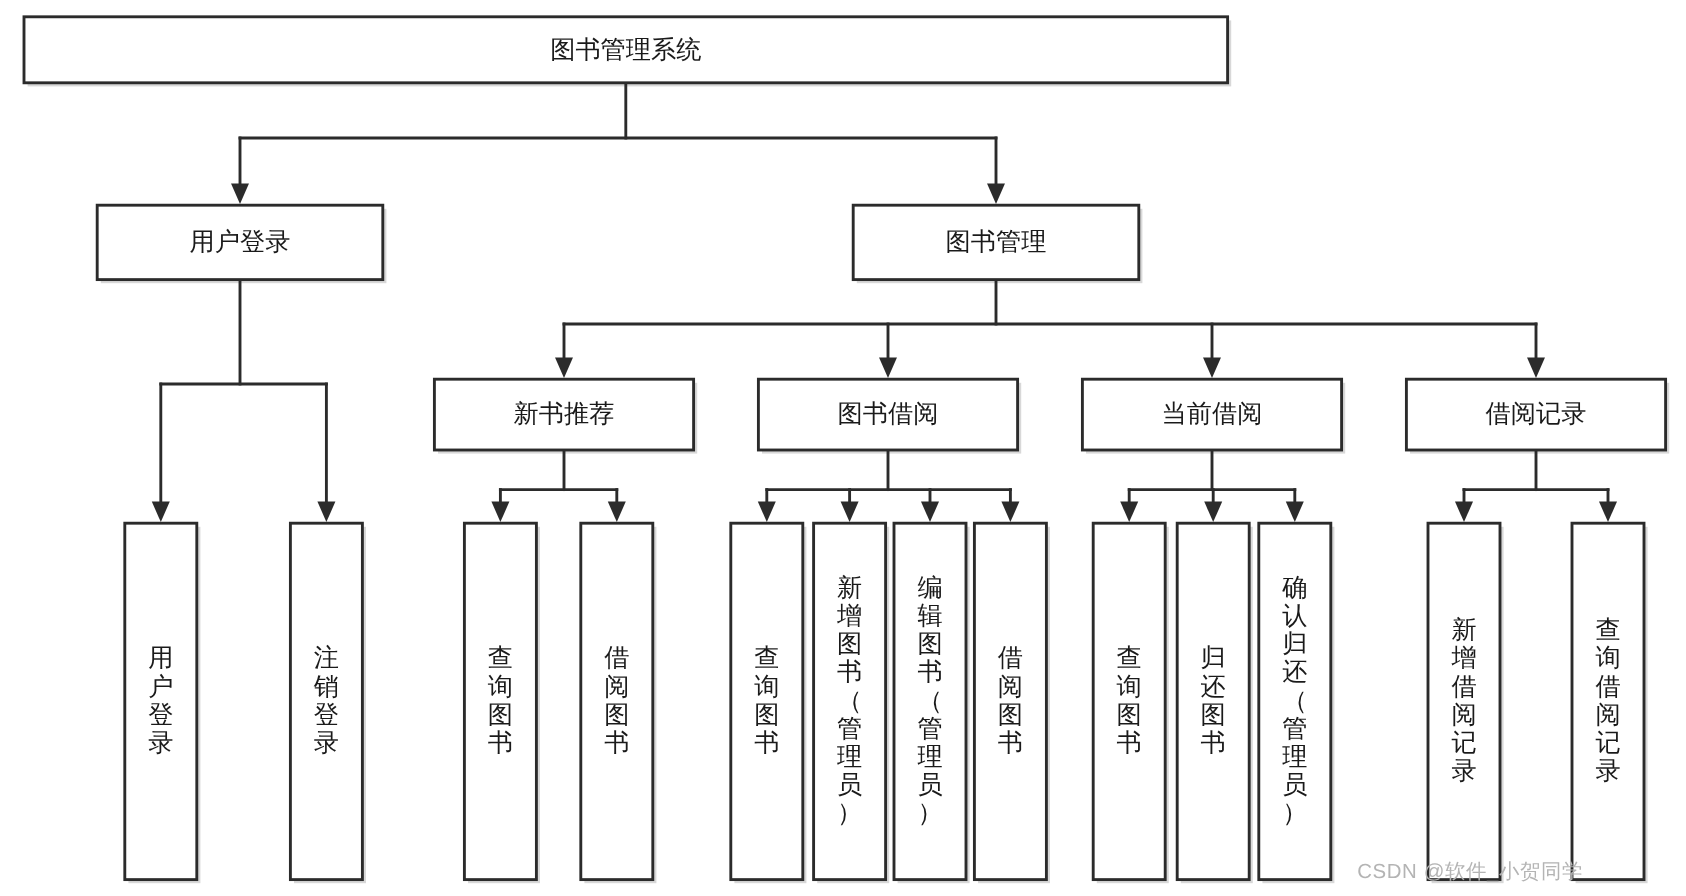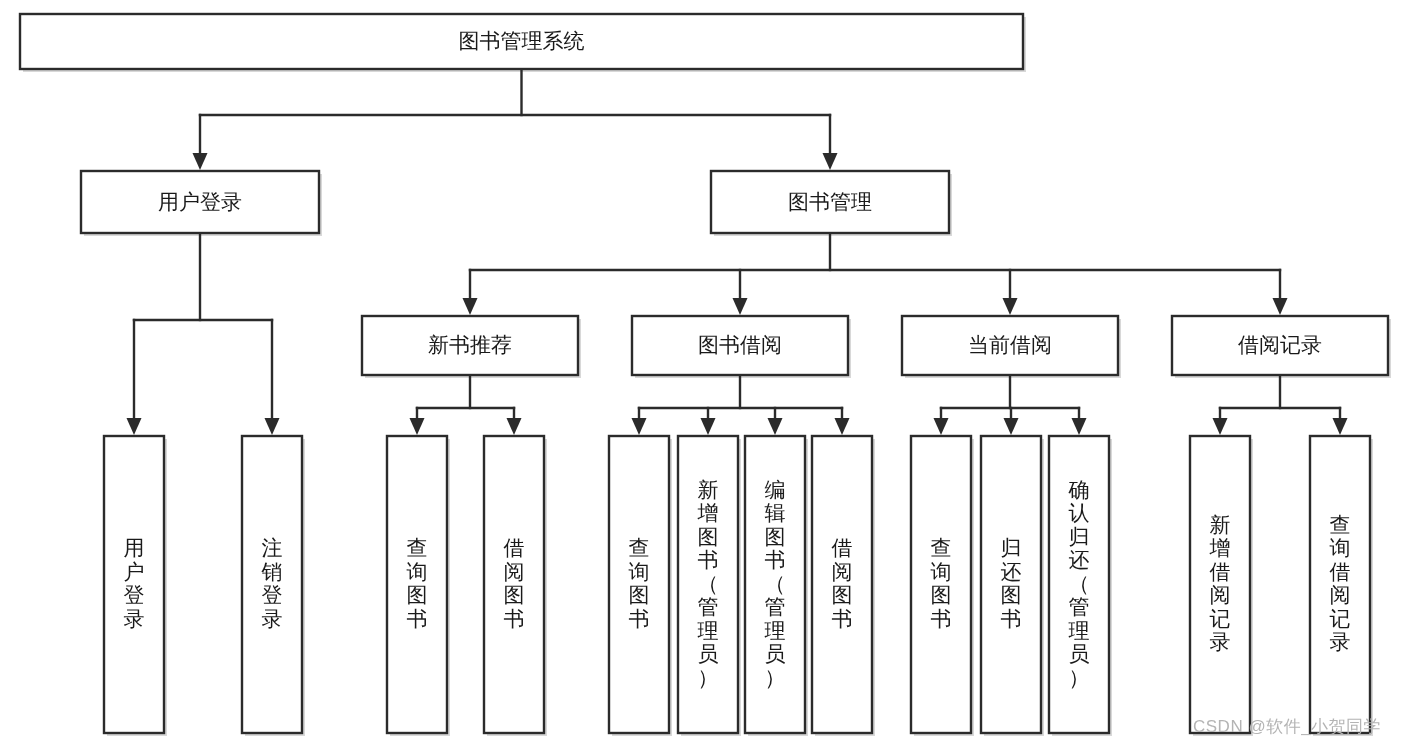--- a/index.html
+++ b/index.html
@@ -57,21 +57,21 @@
     font-size: 21px;
     fill: #1a1a1a;
     text-anchor: middle;
   }
   .watermark {
     position: absolute;
     font-family: "Liberation Sans", "DejaVu Sans", sans-serif;
     font-size: 17px;
     color: #b4b4b4;
     white-space: nowrap;
-    left: 1193px;
+    left: 1131px;
     top: 715px;
     letter-spacing: 0.5px;
   }
 </style>
 </head>
 <body>
 
 <div id="diagram-root">
 
   <svg id="tree-svg" viewBox="0 0 1405 747">

